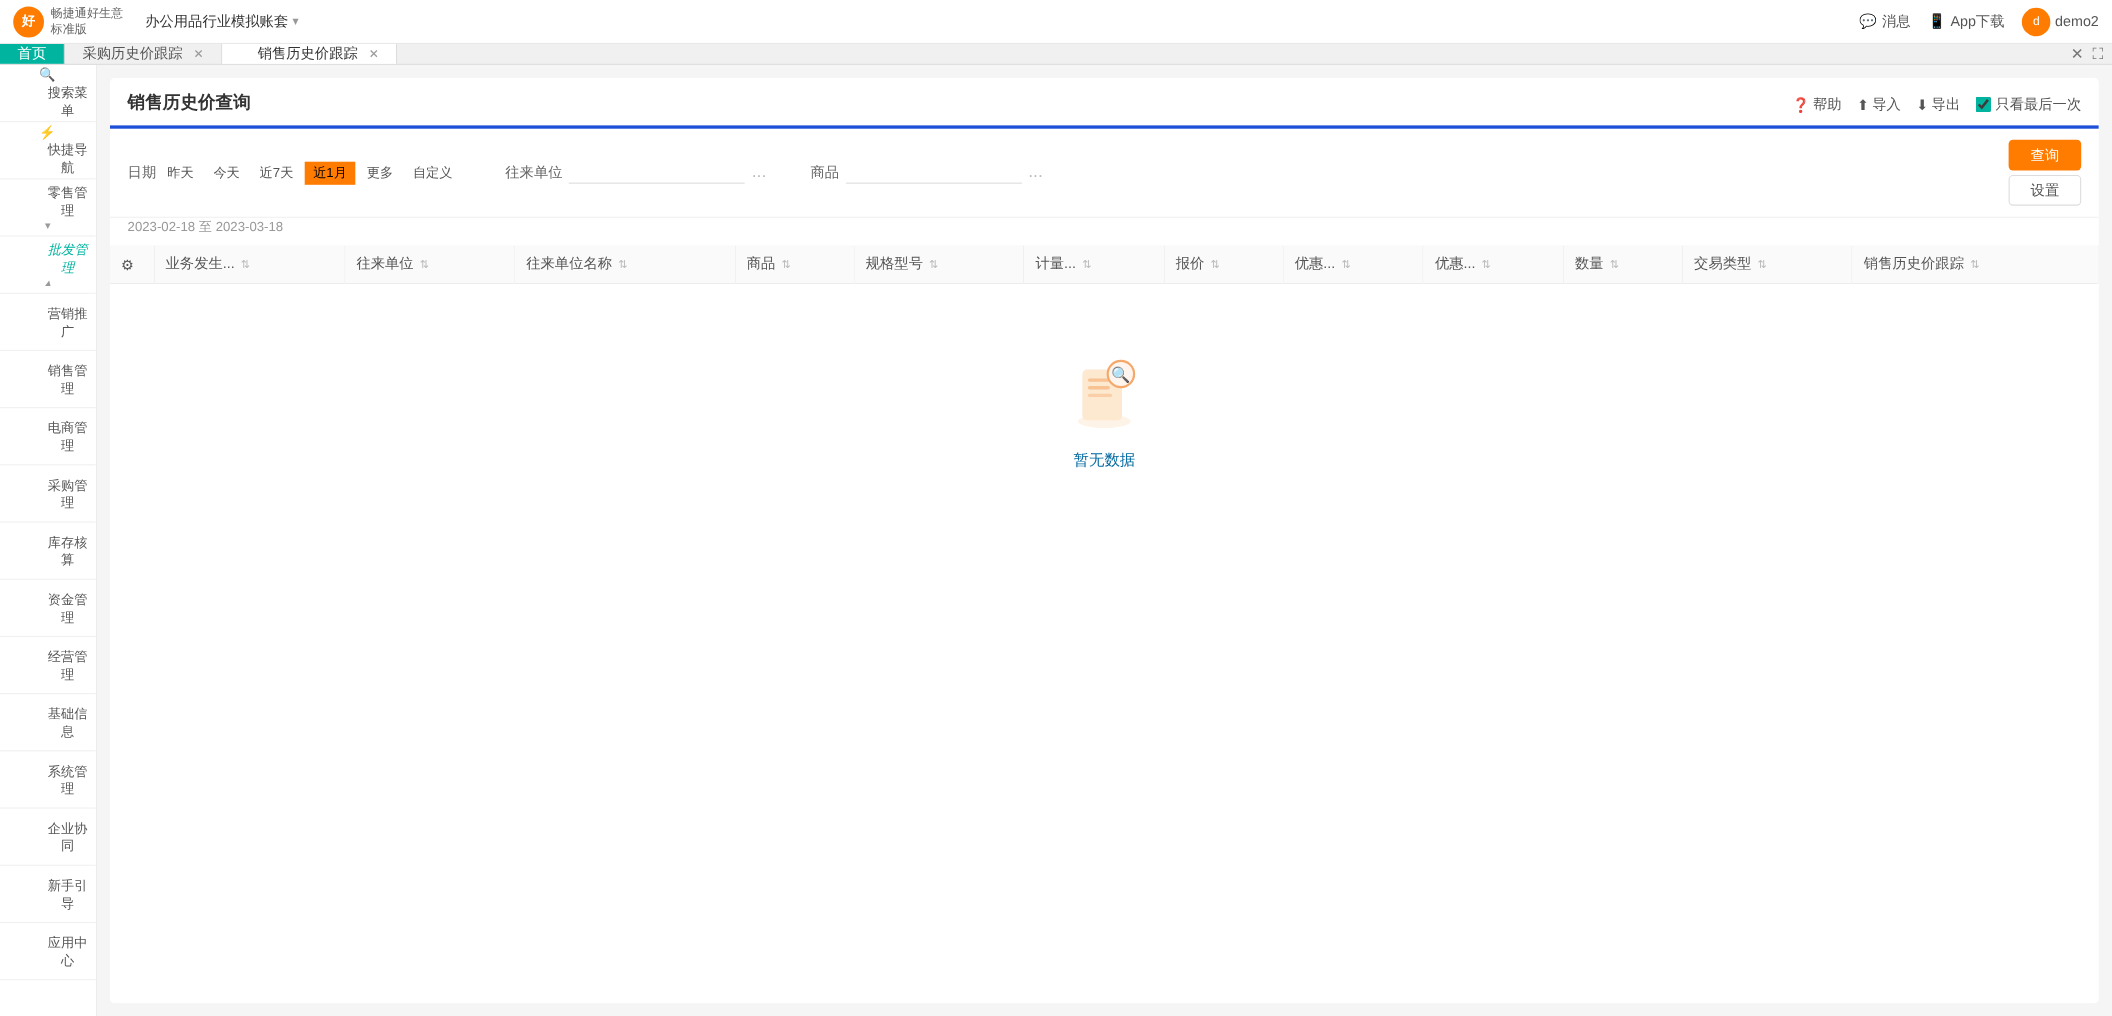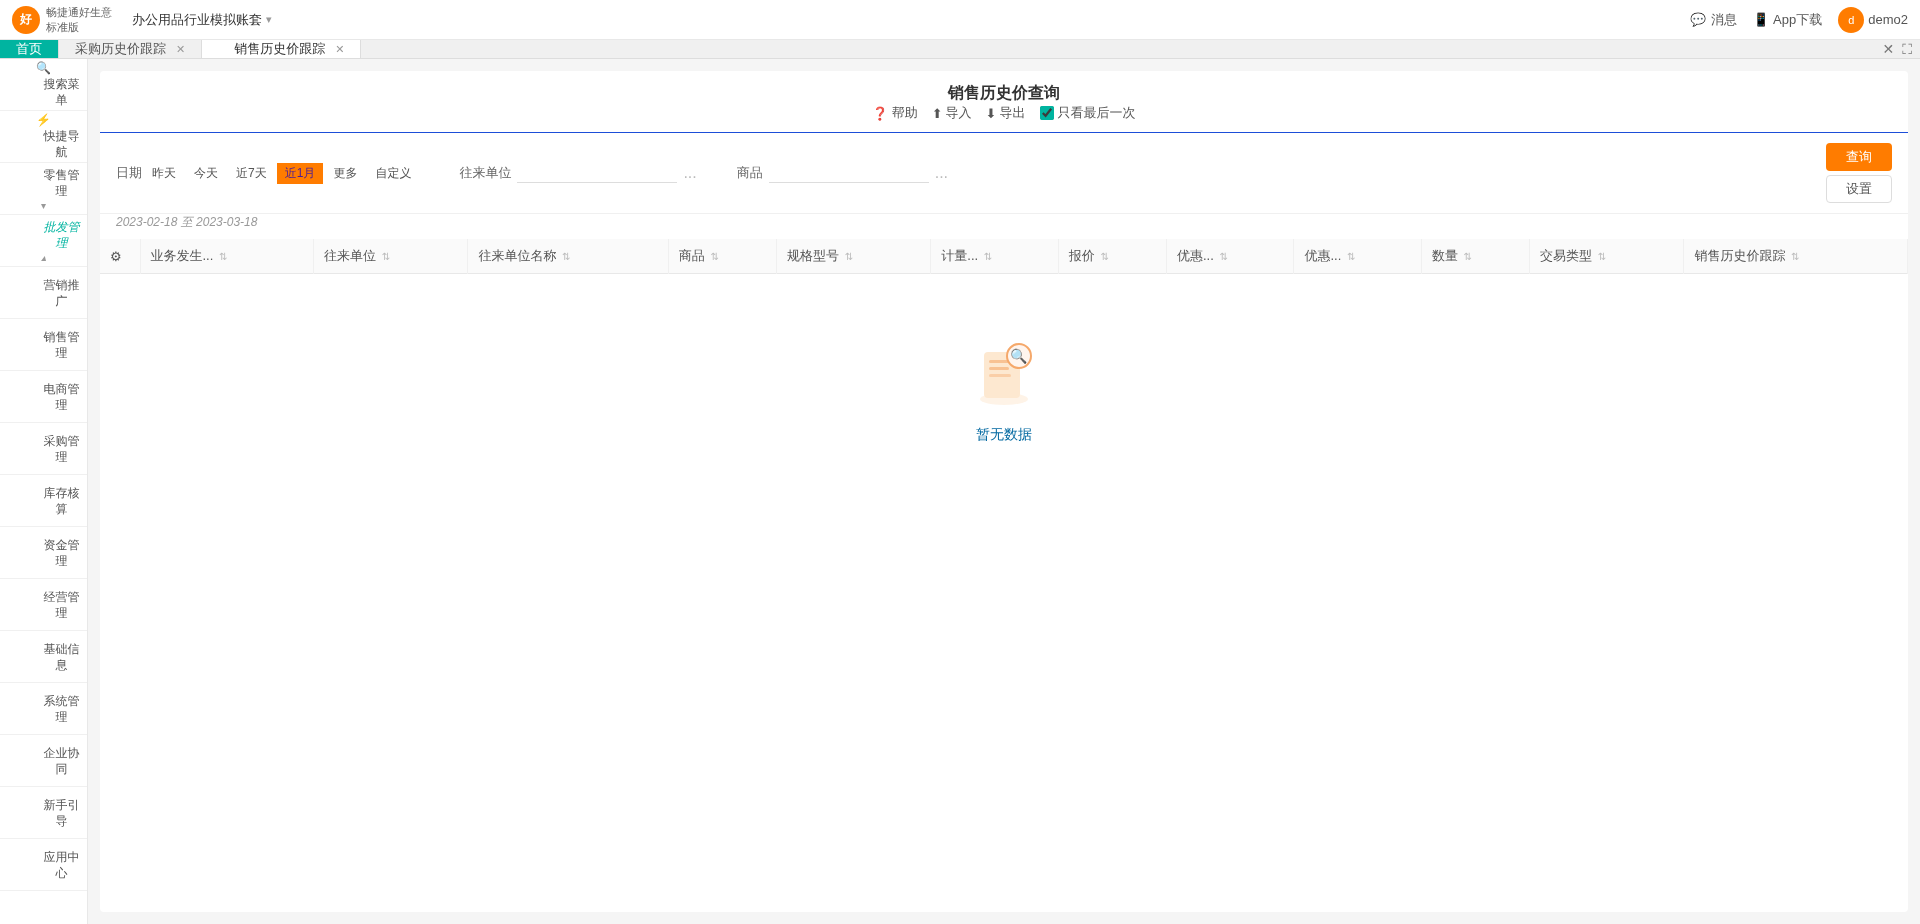--- a/index.html
+++ b/index.html
@@ -106,25 +106,24 @@
       border-radius: 4px;
       flex: 1;
       display: flex;
       flex-direction: column;
       overflow: hidden;
     }
 
     
     .page-header {
       padding: 12px 16px 10px;
-      border-bottom: 1px solid #1d4ed8;
-      display: flex;
-      align-items: center;
+      border-bottom: 3px solid #1d4ed8;
+      display: flex;
+      align-items: flex-end;
       justify-content: space-between;
-      flex-direction: column;
     }
     .page-title { font-size: 16px; font-weight: 600; color: #333; }
     .page-header-actions { display: flex; align-items: center; gap: 14px; font-size: 13px; color: #555; cursor: pointer; }
     .page-header-actions span { display: flex; align-items: center; gap: 3px; }
 
     
     .filter-bar {
       padding: 10px 16px;
       border-bottom: 1px solid #f0f0f0;
       display: flex;
@@ -138,21 +137,21 @@
       padding: 2px 8px;
       border-radius: 3px;
       cursor: pointer;
       font-size: 12px;
       color: #555;
       background: none;
       border: none;
     }
     .date-btn.active {
       background: #ff7c00;
-      color: #4c1d95;
+      color: #000000;
       border-radius: 0;
     }
     .filter-input-group {
       display: flex;
       align-items: center;
       gap: 6px;
       margin-left: 24px;
     }
     .filter-input {
       border: none;
@@ -390,21 +389,21 @@
           <input class="filter-input" type="text" style="">
           <span class="filter-dots">...</span>
         </div>
 
         <div class="btn-group-right">
           <button class="query-btn">查询</button>
           <button class="settings-btn">设置</button>
         </div>
       </div>
 
-      <div style="padding: 0 16px 8px; font-size: 12px; color: #999; font-style: italic;">
+      <div style="padding: 0 16px 8px; font-size: 12px; color: #999;">
         <span>2023-02-18 至 2023-03-18</span>
       </div>
 
       <div class="table-container">
         <table class="data-table">
           <thead>
             <tr>
               <th class="th-settings">
                 <span>⚙</span>
               </th>

